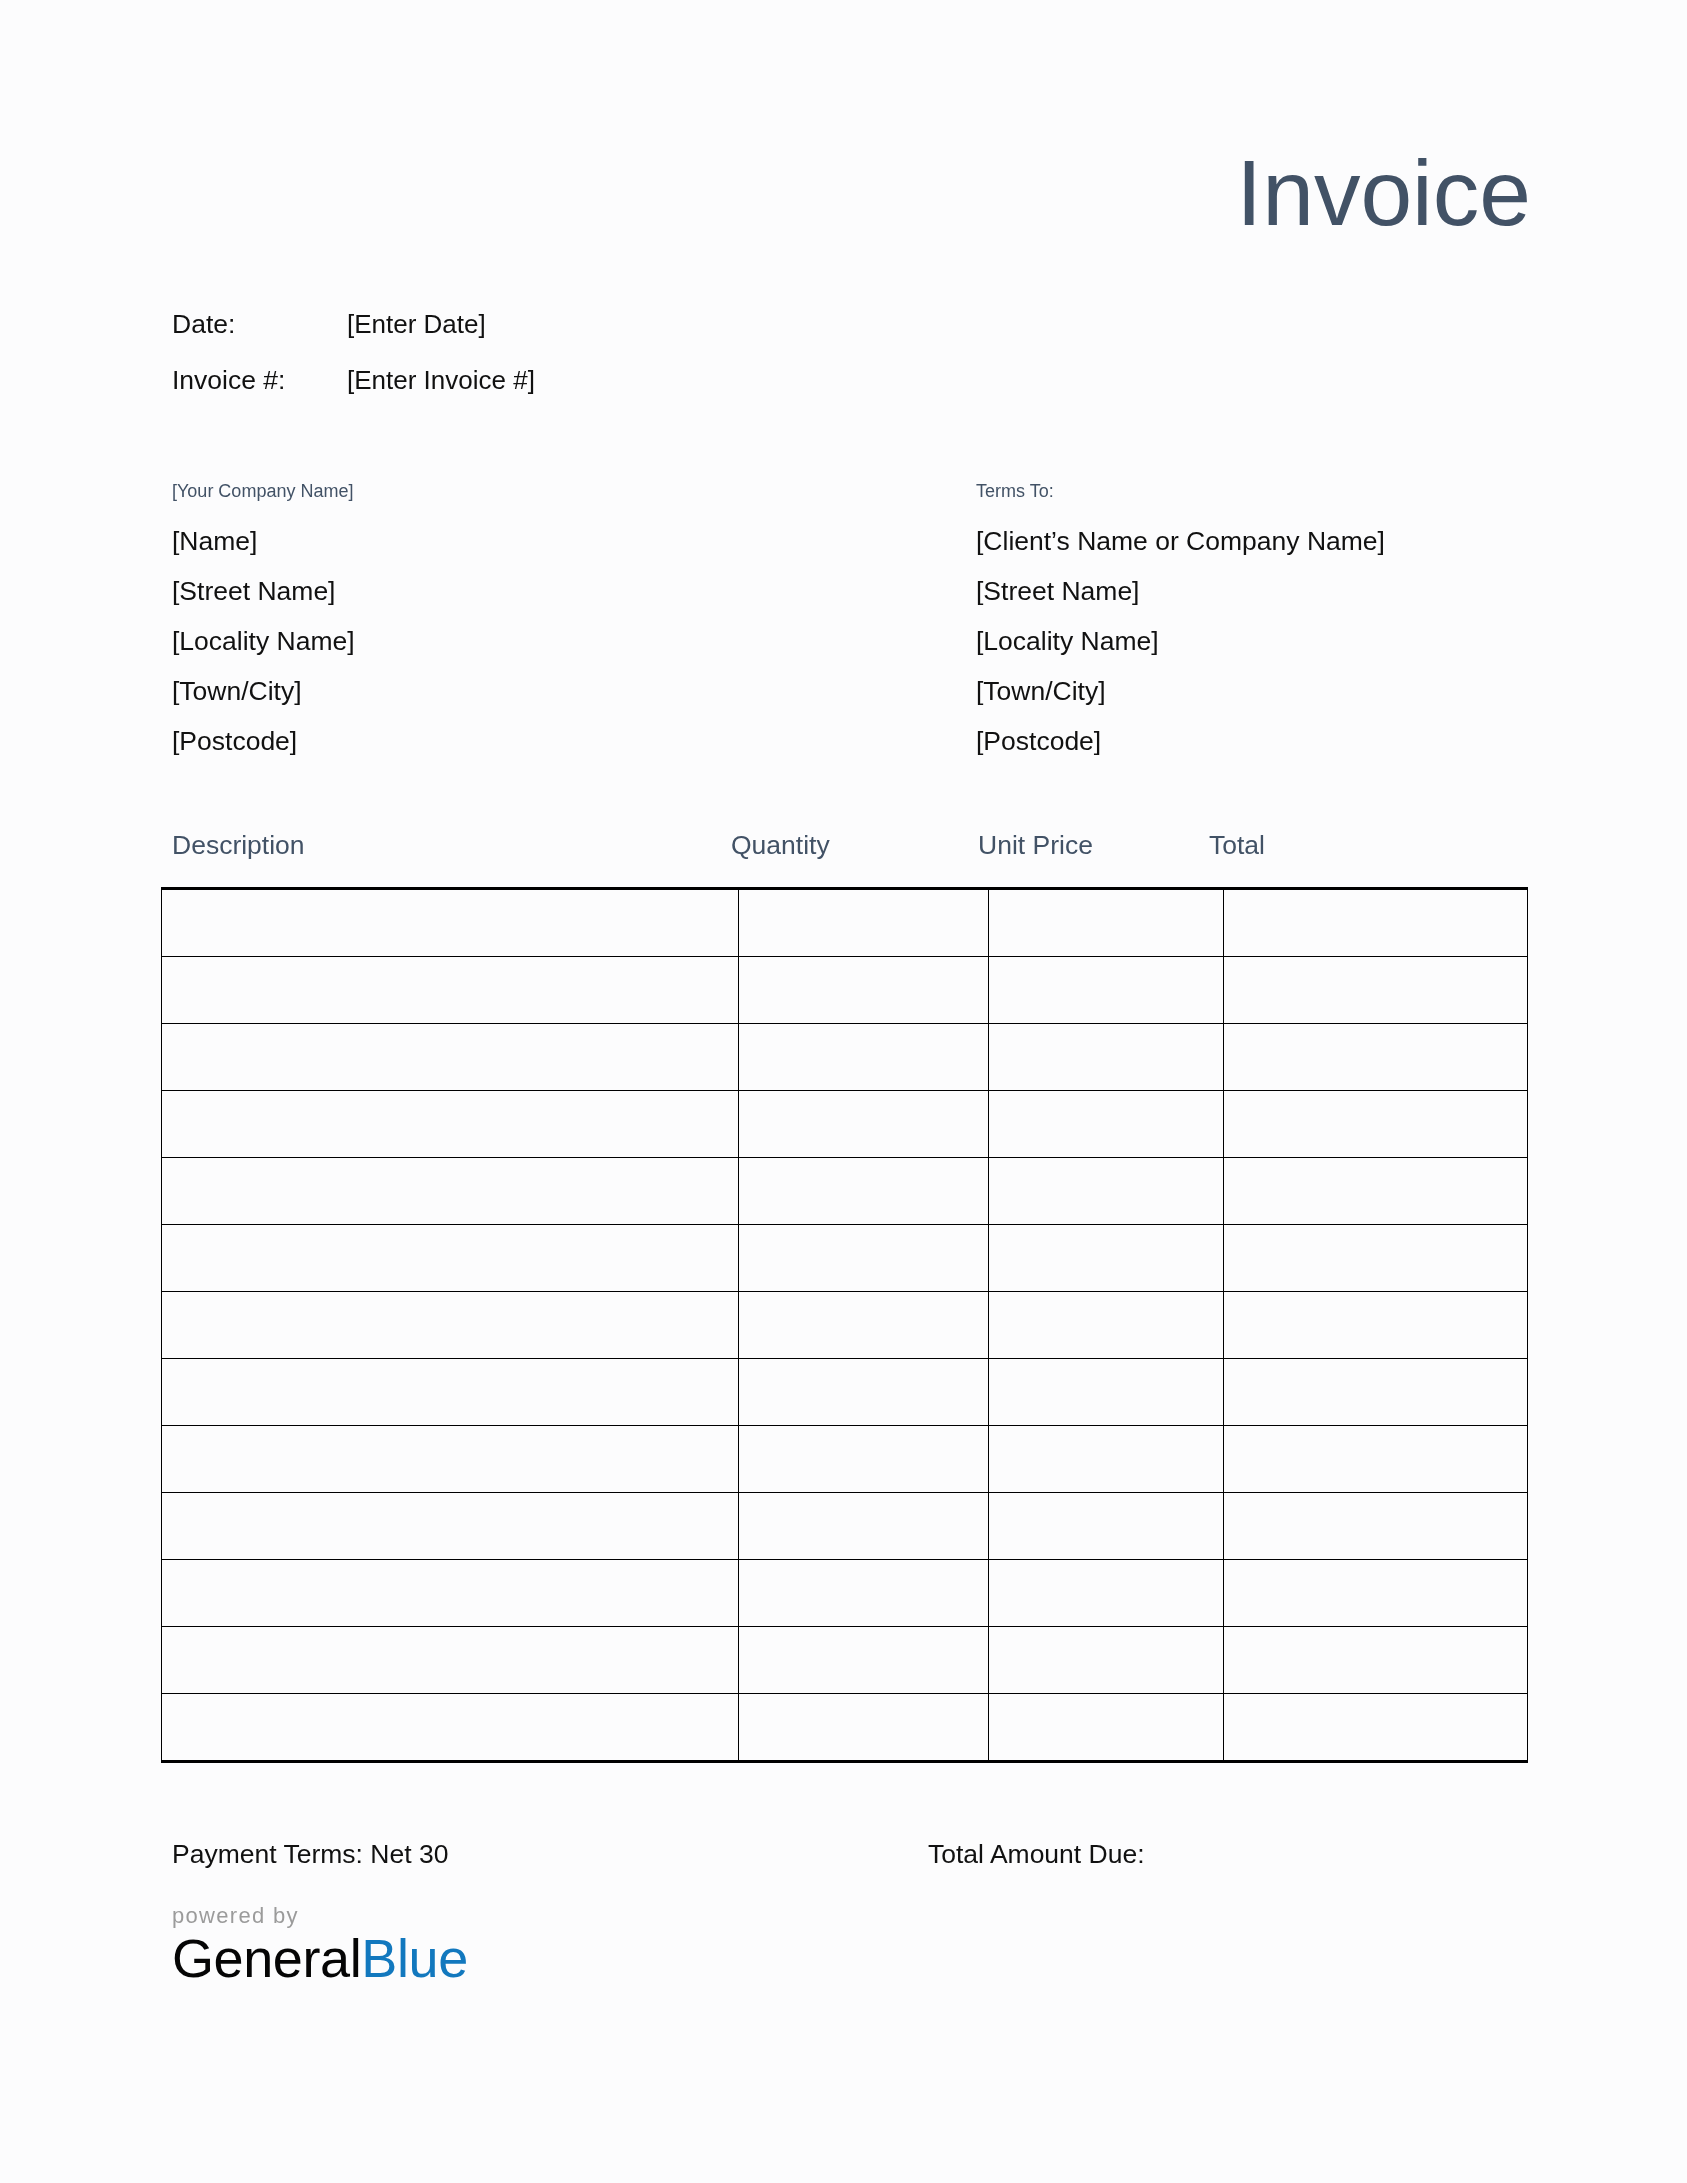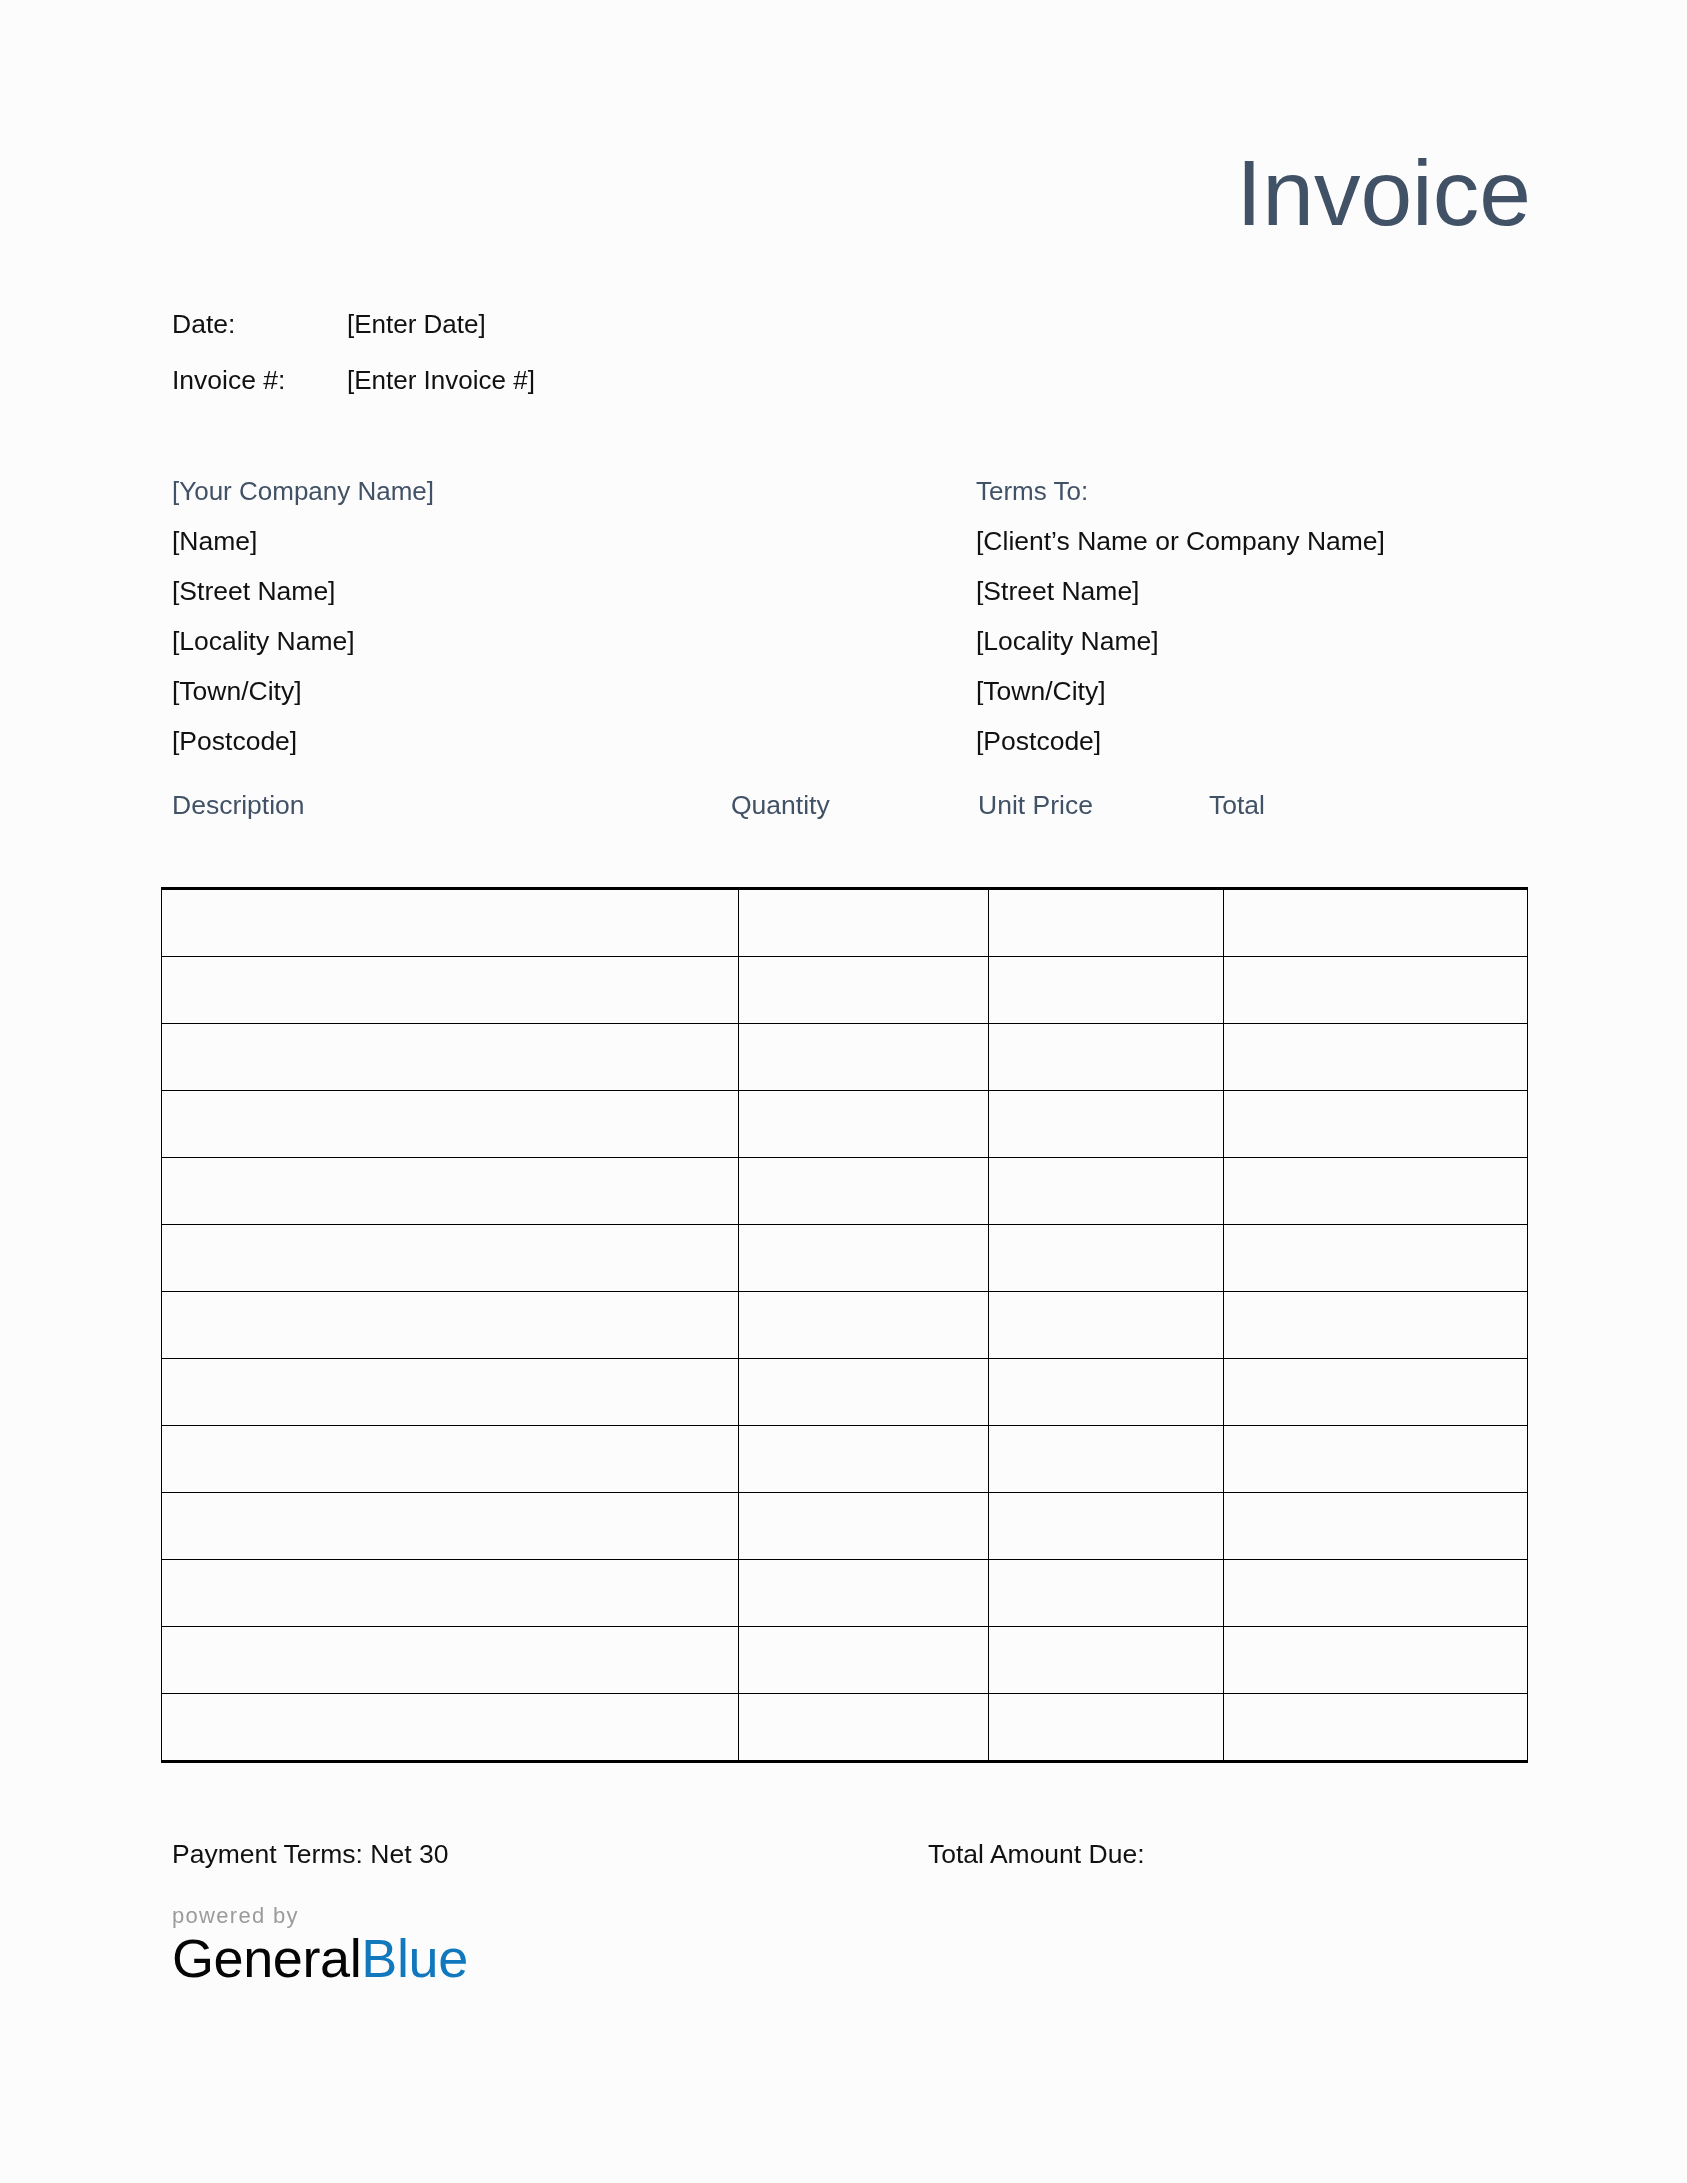--- a/index.html
+++ b/index.html
@@ -62,35 +62,35 @@
   
   .addr {
     position: absolute;
     font-size: 26.5px;
     color: #111111;
   }
   .addr-from { left: 172px; top: 466px; }
   .addr-to   { left: 976px; top: 466px; }
   .addr-head {
     color: #425266;
-    font-size: 26px;
+    font-size: 18px;
     line-height: 50px;
     margin-bottom: 0px;
   }
   .addr-line {
     color: #111111;
     font-size: 26.5px;
     line-height: 50px;
   }
 
   
   .col-heads {
     position: absolute;
     left: 0;
-    top: 787px;
+    top: 827px;
     width: 1540px;
     height: 50px;
   }
   .col-head {
     position: absolute;
     font-size: 26.5px;
     color: #425266;
     line-height: 36px;
     white-space: nowrap;
   }

